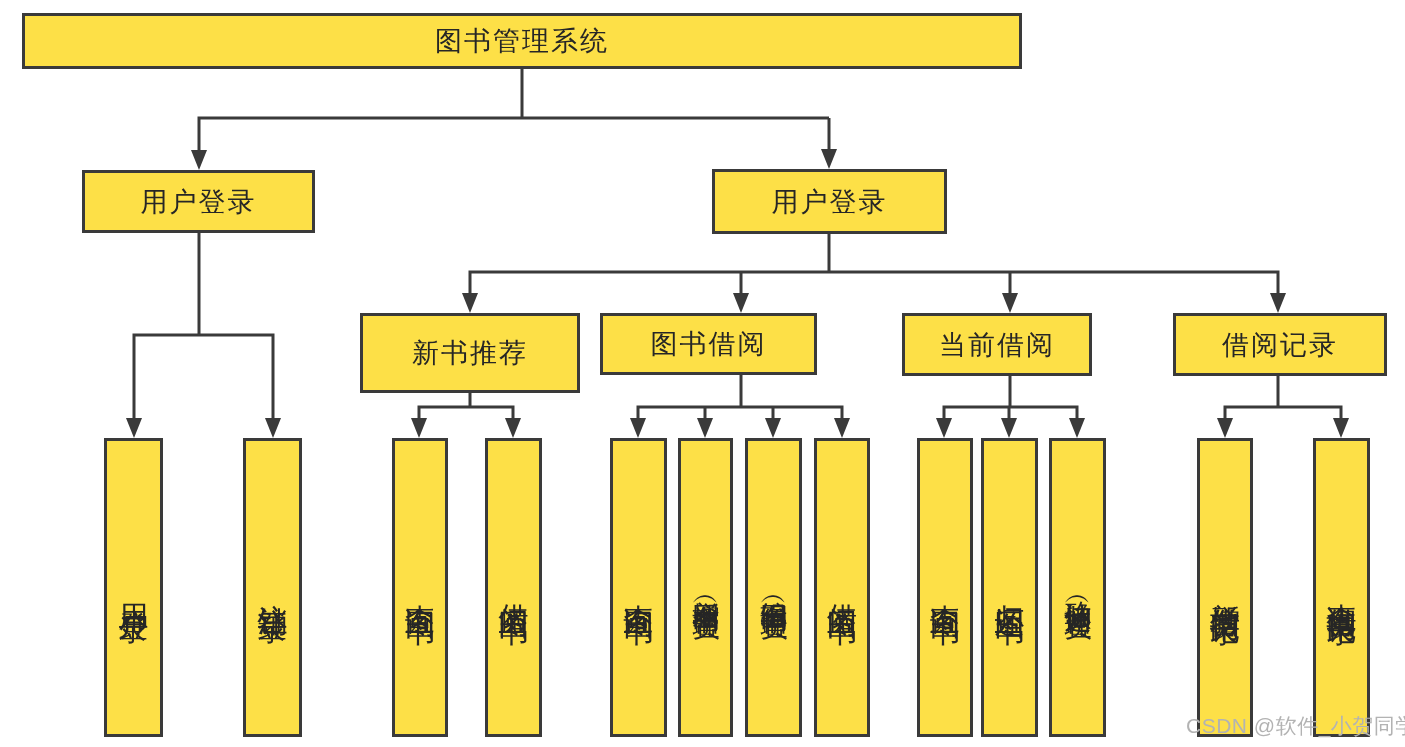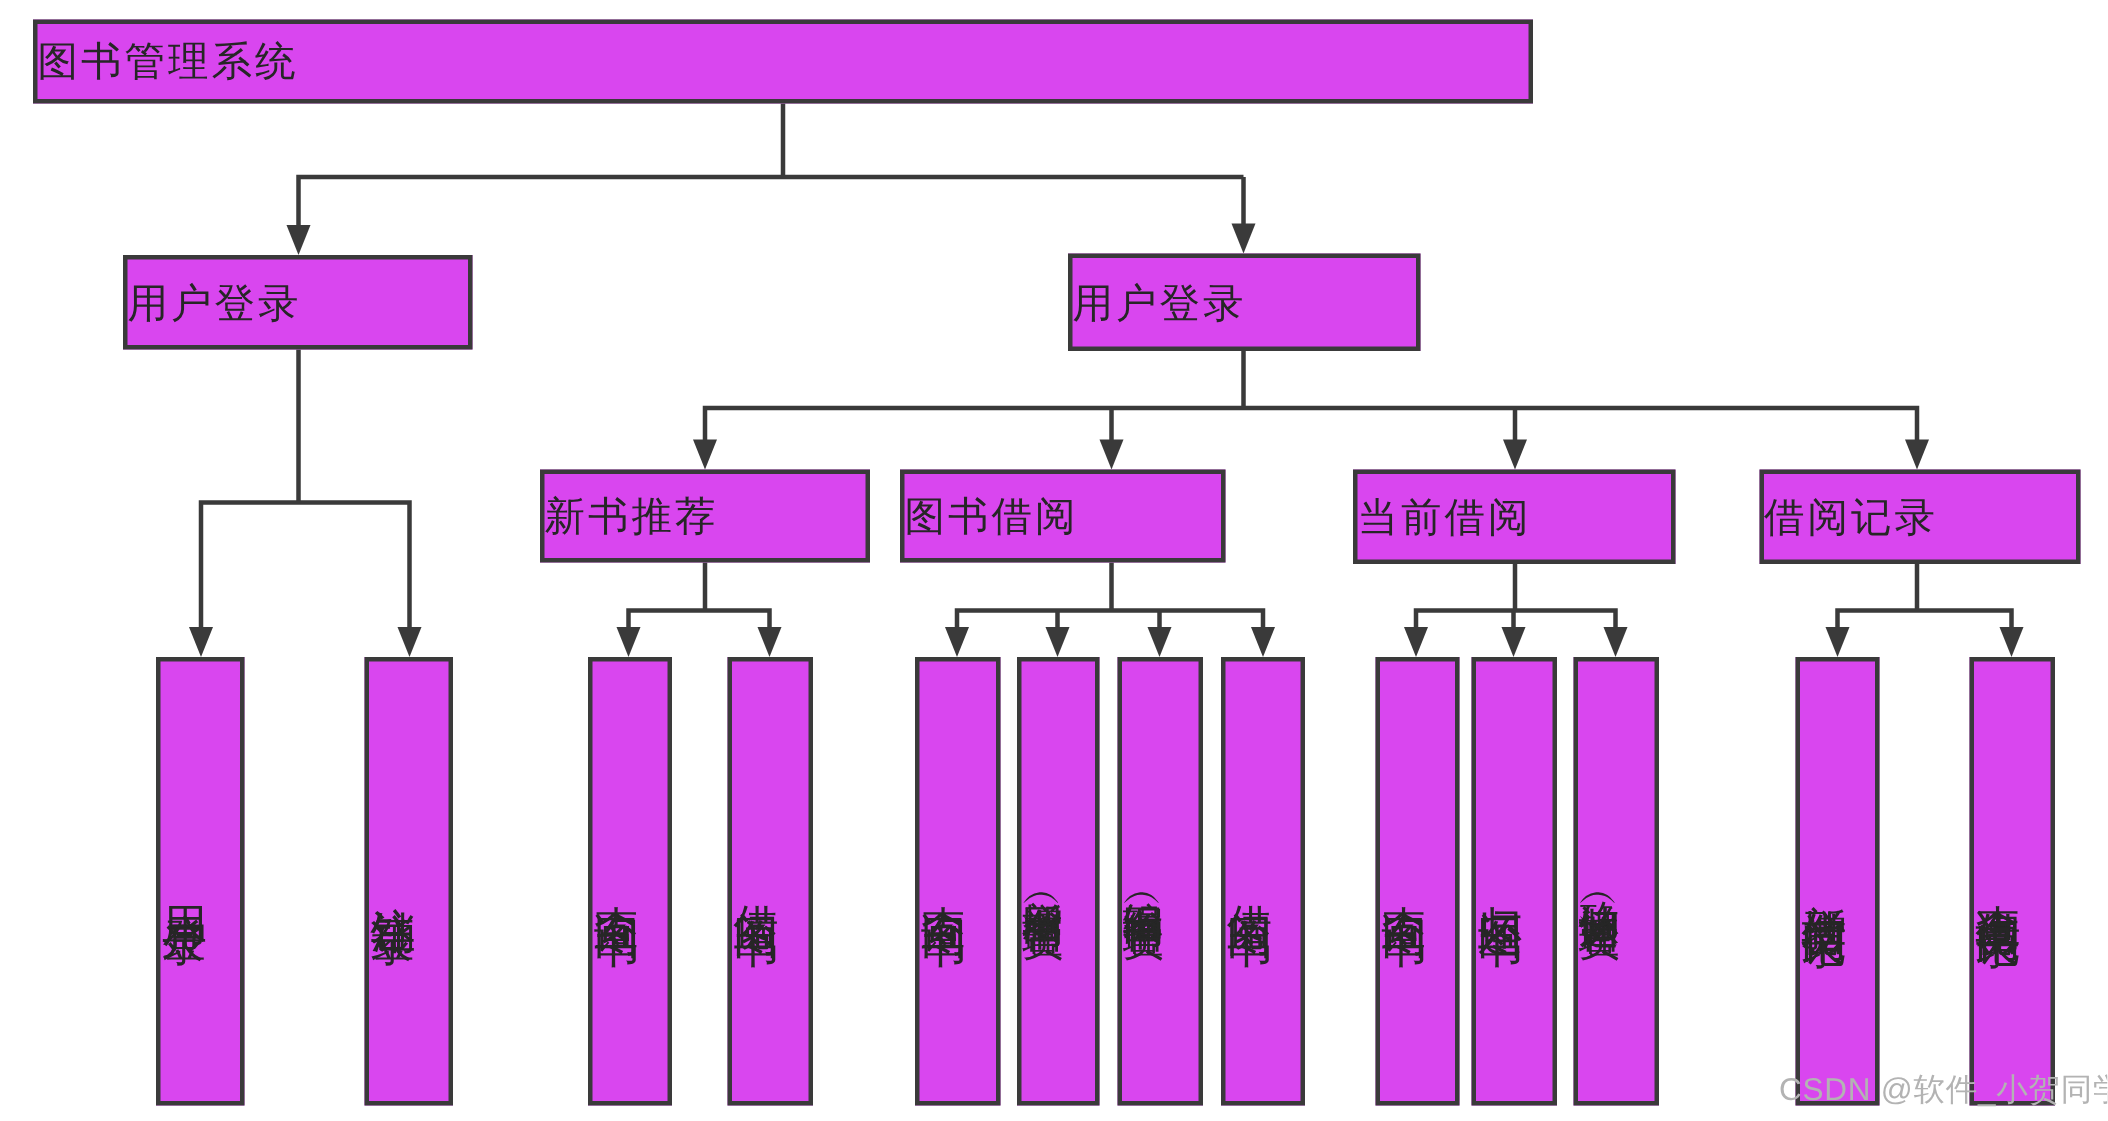--- a/index.html
+++ b/index.html
@@ -20,23 +20,24 @@
     left: 0;
     top: 0;
     width: 1405px;
     height: 747px;
     pointer-events: none;
   }
   .node {
     position: absolute;
     box-sizing: border-box;
     border: 3px solid #3a3a3a;
-    background: #d946ef;
+    background: #fde047;
     display: flex;
     align-items: center;
+    justify-content: center;
     color: #262626;
   }
   .h-node {
     font-size: 27px;
     letter-spacing: 2px;
     white-space: nowrap;
   }
   .v-node .v-text {
     writing-mode: vertical-rl;
     text-orientation: mixed;
@@ -106,27 +107,27 @@
     <span>图书管理系统</span>
   </div>
 
   <div class="node h-node" style="left:82px; top:170px; width:233px; height:63px;">
     <span>用户登录</span>
   </div>
   <div class="node h-node" style="left:712px; top:169px; width:235px; height:65px;">
     <span>用户登录</span>
   </div>
 
-  <div class="node h-node" style="left:360px; top:313px; width:220px; height:62px;">
+  <div class="node h-node" style="left:360px; top:313px; width:220px; height:80px;">
     <span>新书推荐</span>
   </div>
   <div class="node h-node" style="left:600px; top:313px; width:217px; height:62px;">
     <span>图书借阅</span>
   </div>
-  <div class="node h-node" style="left:902px; top:313px; width:215px; height:63px;">
+  <div class="node h-node" style="left:902px; top:313px; width:190px; height:63px;">
     <span>当前借阅</span>
   </div>
   <div class="node h-node" style="left:1173px; top:313px; width:214px; height:63px;font-family:Liberation Serif, serif;">
     <span>借阅记录</span>
   </div>
 
   <div class="node v-node" style="left:104px; top:438px; width:59px; height:299px;">
     <span class="v-text">用户登录</span>
   </div>
   <div class="node v-node" style="left:243px; top:438px; width:59px; height:299px;">

